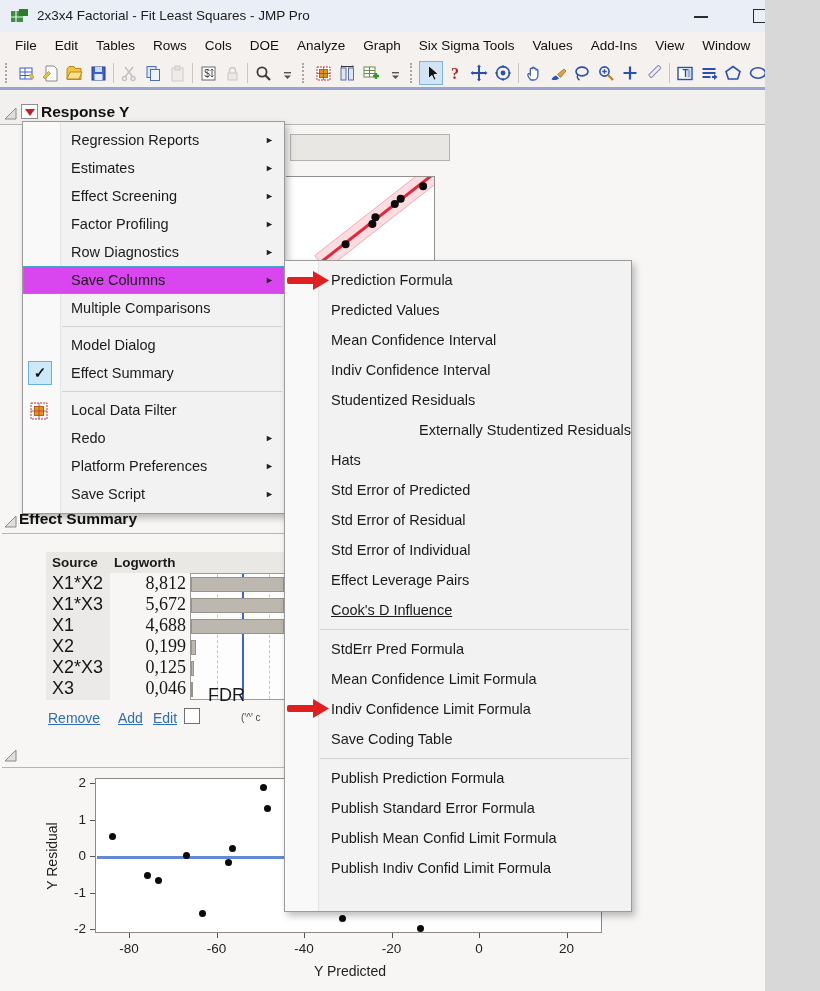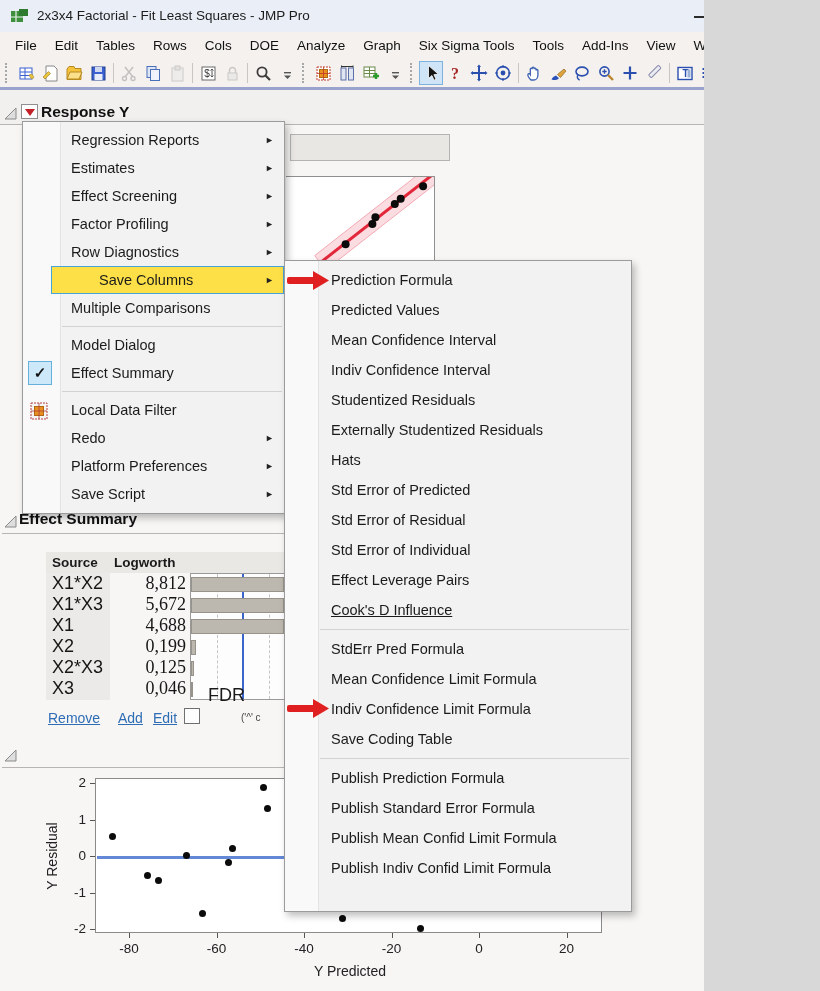--- a/index.html
+++ b/index.html
@@ -1,18 +1,18 @@
 <!DOCTYPE html>
 <html><head>
 <meta charset="utf-8">
 <style>
   * { margin:0; padding:0; box-sizing:border-box; }
   html,body { background:#d8d8d8; }
   body { font-family:"Liberation Sans", sans-serif; }
-  #canvas { position:relative; width:704px; height:991px; background:#f7f6f5; overflow:hidden;
+  #canvas { position:relative; width:765px; height:991px; background:#f7f6f5; overflow:hidden;
             font-family:"Liberation Sans", sans-serif; color:#1a1a1a; }
   .abs { position:absolute; }
 
   
   #titlebar { left:0; top:0; width:820px; height:32px; background:#eaeef7; }
   #title-text { left:37px; top:8px; font-size:13.5px; color:#1c1c1c; }
   #btn-min { left:694px; top:16px; width:14px; height:2px; background:#2b2b2b; }
   #btn-max { left:753px; top:9px; width:14px; height:14px; border:1.4px solid #2b2b2b; background:transparent; }
   #btn-close-clip { left:810px; top:6px; width:10px; height:20px; overflow:hidden; }
   #btn-close-clip span { position:absolute; left:2px; top:0; font-size:16px; color:#2b2b2b; }
@@ -55,21 +55,21 @@
   .tickx { position:absolute; width:1px; height:5px; background:#555; }
   .ticky { position:absolute; width:5px; height:1px; background:#555; }
   .tlabel { position:absolute; font-size:13.5px; color:#222; }
   .axlabel { font-size:14px; color:#222; }
 
   
   .menu { position:absolute; background:#f2f2f2; border:1px solid #9b9b9b; box-shadow:3px 4px 7px rgba(0,0,0,.25); }
   .menu .gutter { position:absolute; left:0; top:0; bottom:0; background:#f9f9f9; border-right:1px solid #e3e3e3; }
   .mi { position:relative; font-size:14.5px; color:#1b1b1b; white-space:nowrap; }
   .mi .arrow { position:absolute; right:10px; top:50%; transform:translateY(-50%); font-size:9px; color:#222; }
-  .mi.hl { background:#fde047; box-shadow:inset 0 0 0 1px #45a5d6;margin-left:28px; }
+  .mi.hl { background:#d946ef; box-shadow:inset 0 0 0 1px #45a5d6; }
   .msep { border-top:1px solid #d2d2d2; margin:4px 2px 4px 0; }
   .check-box { position:absolute; left:5px; top:50%; transform:translateY(-50%); width:24px; height:24px;
                background:#cde8f8; border:1px solid #66b0dc; color:#111; font-weight:bold; font-size:15px;
                display:flex; align-items:center; justify-content:center; }
   .gut-icon { position:absolute; left:7px; top:50%; transform:translateY(-50%); width:18px; height:18px; }
 
   .red-arrow { position:absolute; width:44px; height:22px; }
 </style>
 </head>
 <body>
@@ -93,21 +93,21 @@
   <div class="abs" id="menubar">
       <div class="mb-item">File</div>
       <div class="mb-item">Edit</div>
       <div class="mb-item">Tables</div>
       <div class="mb-item">Rows</div>
       <div class="mb-item">Cols</div>
       <div class="mb-item">DOE</div>
       <div class="mb-item">Analyze</div>
       <div class="mb-item">Graph</div>
       <div class="mb-item">Six Sigma Tools</div>
-      <div class="mb-item">Tools</div>
+      <div class="mb-item">Values</div>
       <div class="mb-item">Add-Ins</div>
       <div class="mb-item">View</div>
       <div class="mb-item">Window</div>
       <div class="mb-item">Help</div>
     </div>
 
   <div class="abs" id="toolbar">
       <div class="tb-handle"></div>
       <div class="tb-icon">
         <svg width="18" height="18" viewBox="0 0 18 18">
@@ -434,21 +434,21 @@
       </div>
   </div>
   <div class="menu" id="submenu" style="left:284px;top:260px;width:348px;height:652px;">
     <div class="gutter" style="width:34px;"></div>
     <div id="submenu-items" style="position:relative;padding-top:4px;">
         <div class="mi" style="height: 30px; line-height: 30px; padding-left: 46px;"><span>Prediction Formula</span></div>
         <div class="mi" style="height: 30px; line-height: 30px; padding-left: 46px;"><span>Predicted Values</span></div>
         <div class="mi" style="height: 30px; line-height: 30px; padding-left: 46px;"><span>Mean Confidence Interval</span></div>
         <div class="mi" style="height: 30px; line-height: 30px; padding-left: 46px;"><span>Indiv Confidence Interval</span></div>
         <div class="mi" style="height: 30px; line-height: 30px; padding-left: 46px;"><span>Studentized Residuals</span></div>
-        <div class="mi" style="height: 30px; line-height: 30px; padding-left: 46px;"><span>Externally Studentized Residuals</span></div>
+        <div class="mi" style="height: 30px; line-height: 30px; padding-left: 46px; text-align: right;"><span>Externally Studentized Residuals</span></div>
         <div class="mi" style="height: 30px; line-height: 30px; padding-left: 46px;"><span>Hats</span></div>
         <div class="mi" style="height: 30px; line-height: 30px; padding-left: 46px;"><span>Std Error of Predicted</span></div>
         <div class="mi" style="height: 30px; line-height: 30px; padding-left: 46px;"><span>Std Error of Residual</span></div>
         <div class="mi" style="height: 30px; line-height: 30px; padding-left: 46px;"><span>Std Error of Individual</span></div>
         <div class="mi" style="height: 30px; line-height: 30px; padding-left: 46px;"><span>Effect Leverage Pairs</span></div>
         <div class="mi" style="height: 30px; line-height: 30px; padding-left: 46px; text-decoration: underline;"><span>Cook's D Influence</span></div>
         <div class="msep" style="margin-left: 35px;"></div>
         <div class="mi" style="height: 30px; line-height: 30px; padding-left: 46px;"><span>StdErr Pred Formula</span></div>
         <div class="mi" style="height: 30px; line-height: 30px; padding-left: 46px;"><span>Mean Confidence Limit Formula</span></div>
         <div class="mi" style="height: 30px; line-height: 30px; padding-left: 46px;"><span>Indiv Confidence Limit Formula</span></div>

